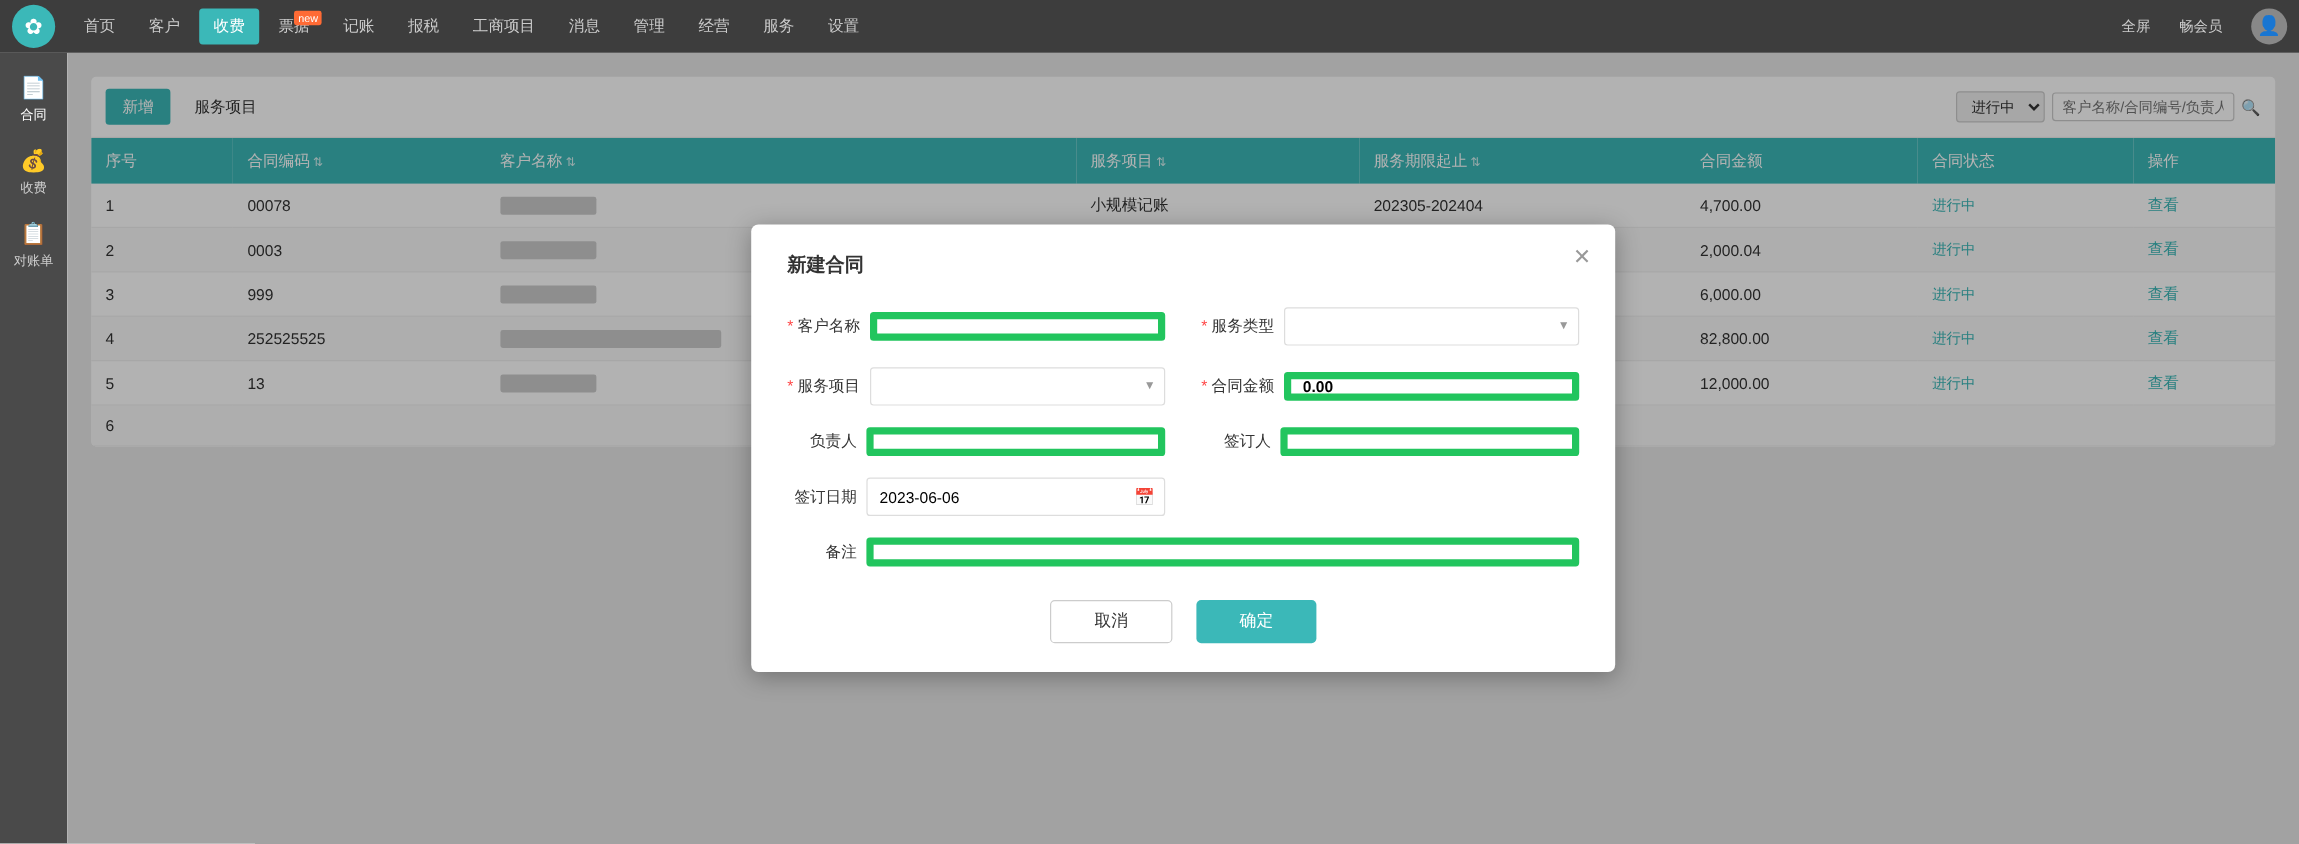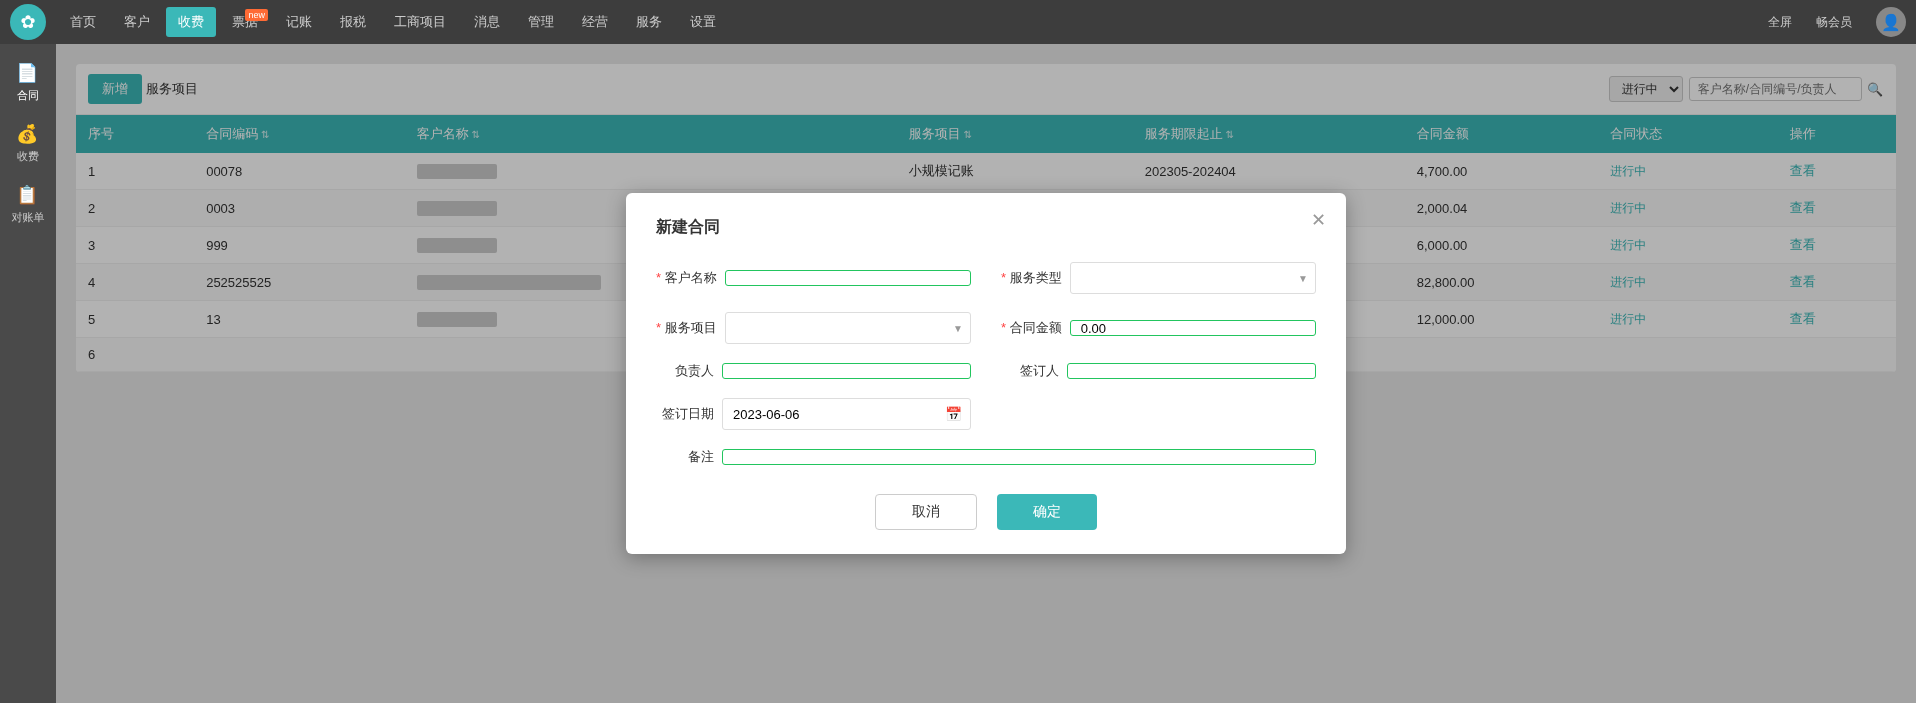--- a/index.html
+++ b/index.html
@@ -107,21 +107,21 @@
     
     .table-container {
       background: white;
       border-radius: 4px;
       overflow: hidden;
     }
     .table-toolbar {
       display: flex;
       align-items: center;
       padding: 10px 12px;
-      gap: 4px;
+      gap: 20px;
       border-bottom: 1px solid #eee;
       justify-content: center;
     }
     .btn-new {
       background: #3bb8b8;
       color: white;
       border: none;
       padding: 6px 14px;
       border-radius: 3px;
       cursor: pointer;
@@ -143,21 +143,21 @@
       border-radius: 3px;
       font-size: 12px;
       color: #333;
       cursor: pointer;
     }
     .search-box {
       border: 1px solid #ccc;
       padding: 4px 8px;
       border-radius: 3px;
       font-size: 12px;
-      width: 173px;
+      width: 152px;
     }
     .search-icon-btn {
       cursor: pointer; color: #999;
     }
 
     
     .data-table {
       width: 100%;
       border-collapse: collapse;
     }
@@ -257,26 +257,27 @@
       white-space: nowrap;
       min-width: 58px;
       text-align: right;
     }
     .form-label.required::before {
       content: '* ';
       color: #ff4444;
     }
     .form-input {
       flex: 1;
-      border: 1px solid #22c55e;
+      border: 6px solid #22c55e;
       border-radius: 3px;
       padding: 6px 10px;
       font-size: 13px;
       outline: none;
       height: 16px;
+      font-weight: bold;
     }
     .form-select-wrap {
       flex: 1;
       position: relative;
     }
     .form-select {
       width: 100%;
       border: 1px solid #ddd;
       border-radius: 3px;
       padding: 6px 10px;

